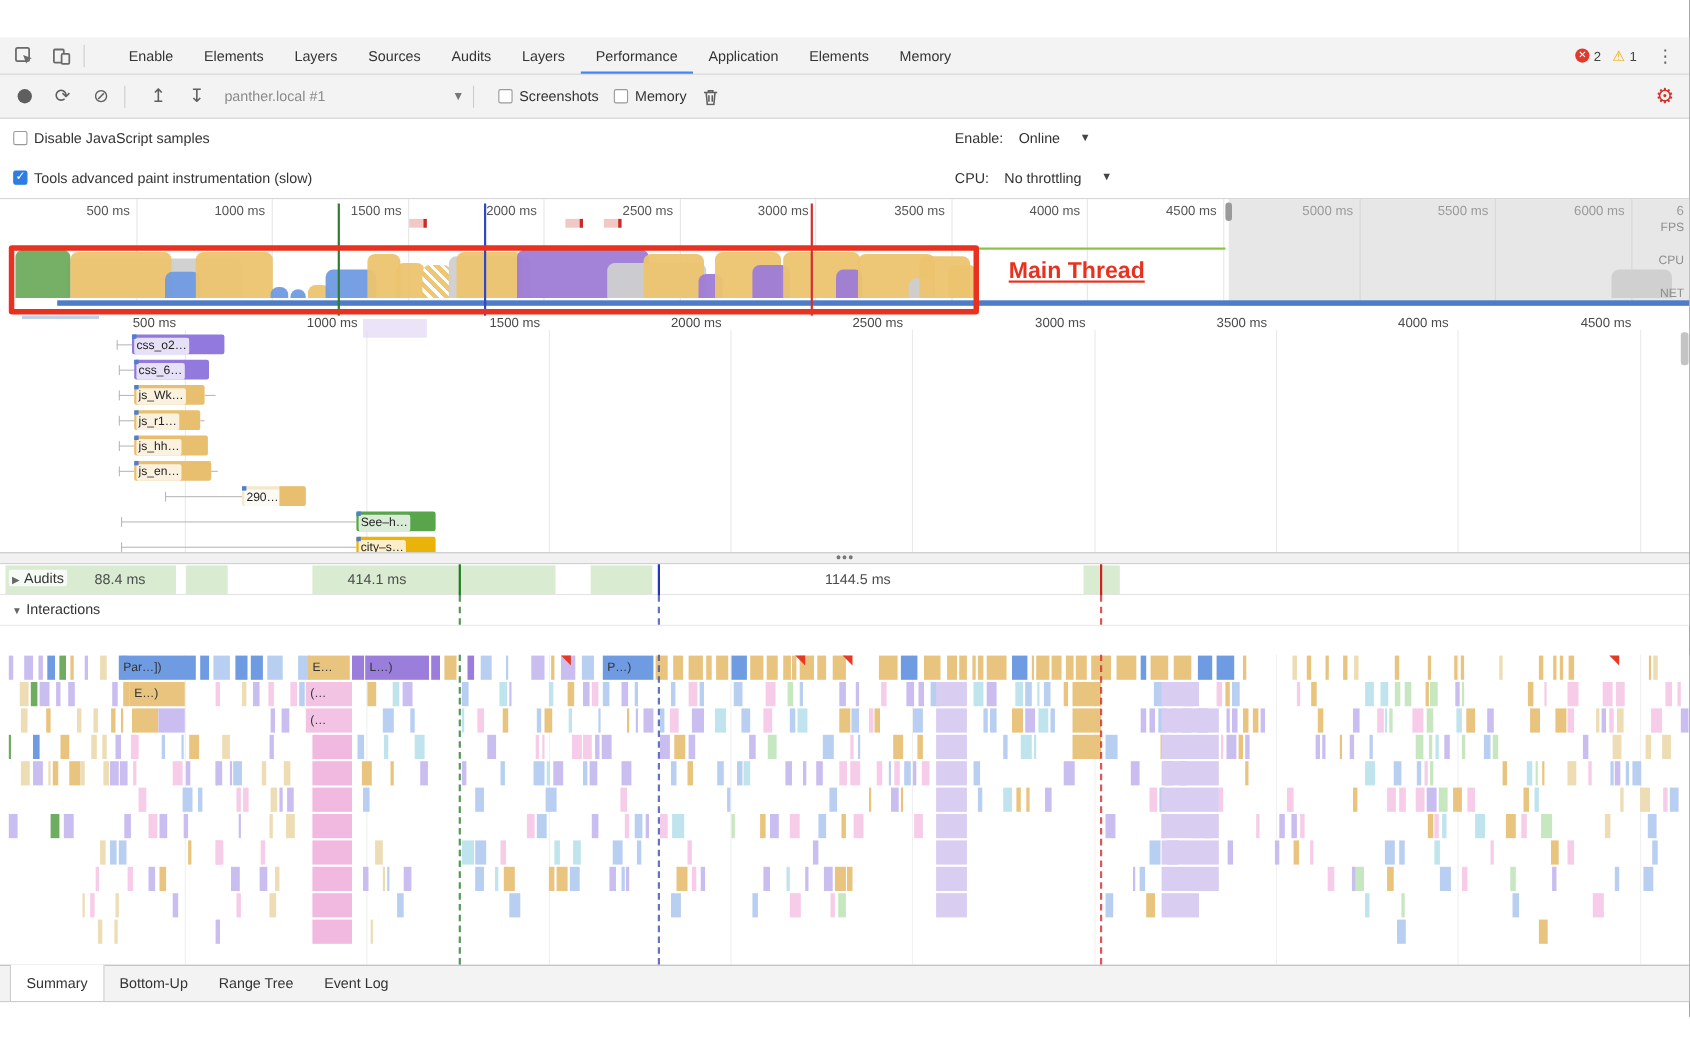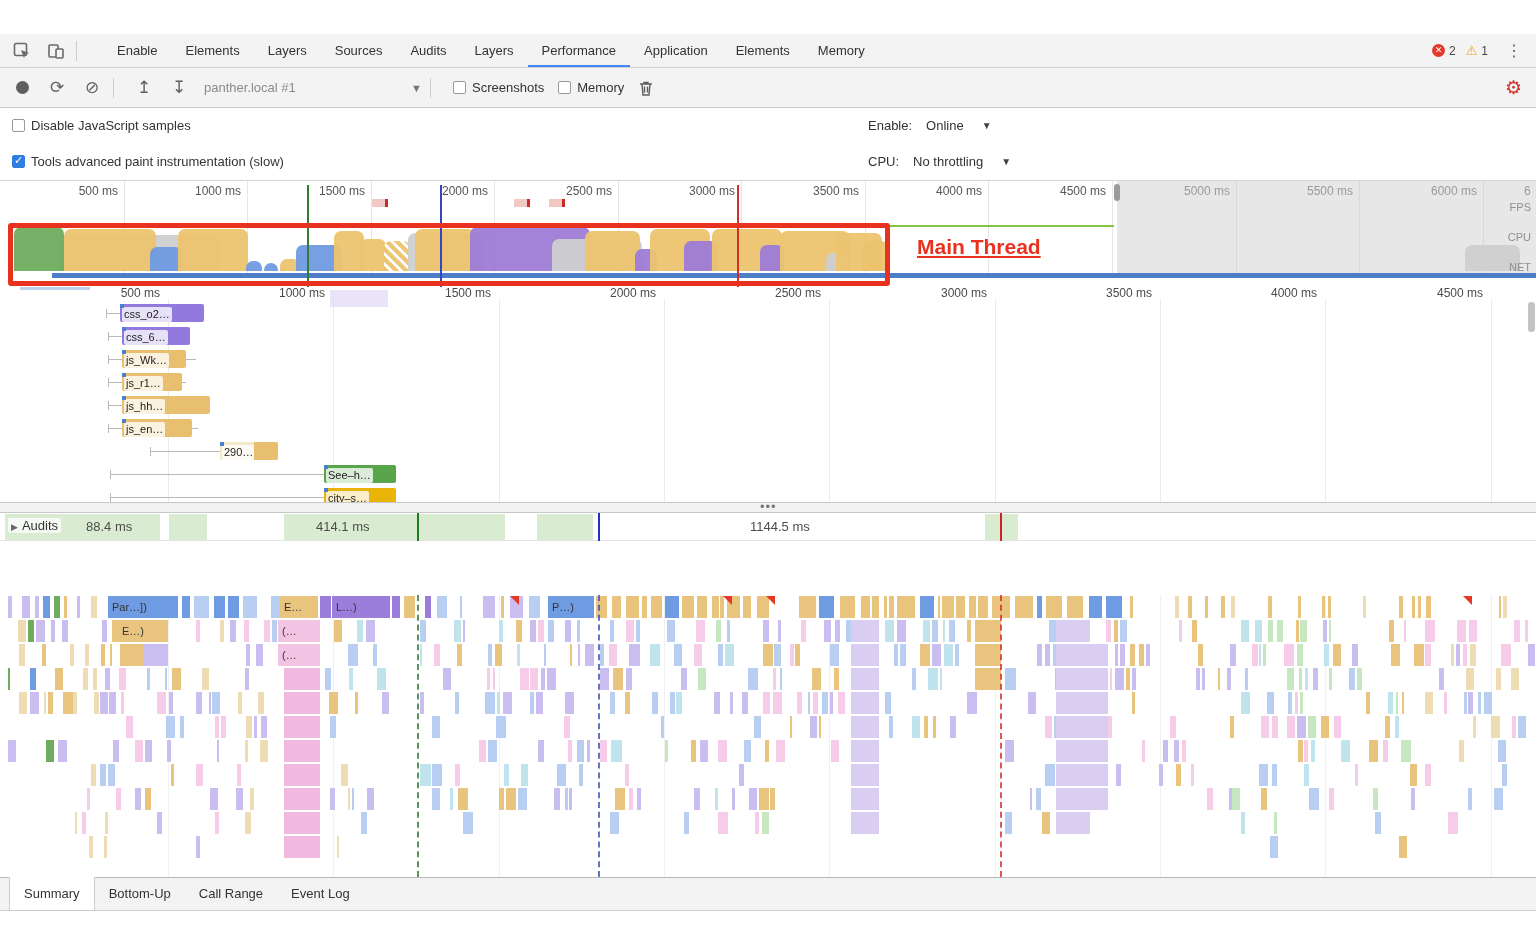--- a/index.html
+++ b/index.html
@@ -274,21 +274,21 @@
         <div style="position: absolute; left: 108px; top: 81px; width: 14px; height: 1px; background: rgb(185, 185, 185);"></div>
         <div style="position: absolute; left: 108px; top: 77px; width: 1px; height: 9px; background: rgb(185, 185, 185);"></div>
         <div style="position: absolute; left: 186px; top: 81px; width: 10px; height: 1px; background: rgb(185, 185, 185);"></div>
         <div style="position: absolute; left: 122px; top: 72px; width: 64px; height: 18px; background: rgb(232, 191, 110); border-radius: 2px;"><div style="position: absolute; left: 0px; top: 0px; width: 4px; height: 4px; background: rgb(76, 127, 208);"></div><span class="chip">js_Wk…</span></div>
         <div style="position: absolute; left: 108px; top: 104px; width: 14px; height: 1px; background: rgb(185, 185, 185);"></div>
         <div style="position: absolute; left: 108px; top: 100px; width: 1px; height: 9px; background: rgb(185, 185, 185);"></div>
         <div style="position: absolute; left: 182px; top: 104px; width: 4px; height: 1px; background: rgb(185, 185, 185);"></div>
         <div style="position: absolute; left: 122px; top: 95px; width: 60px; height: 18px; background: rgb(232, 191, 110); border-radius: 2px;"><div style="position: absolute; left: 0px; top: 0px; width: 4px; height: 4px; background: rgb(76, 127, 208);"></div><span class="chip">js_r1…</span></div>
         <div style="position: absolute; left: 108px; top: 127px; width: 14px; height: 1px; background: rgb(185, 185, 185);"></div>
         <div style="position: absolute; left: 108px; top: 123px; width: 1px; height: 9px; background: rgb(185, 185, 185);"></div>
-        <div style="position: absolute; left: 122px; top: 118px; width: 88px; height: 18px; background: rgb(232, 191, 110); border-radius: 2px;"><div style="position: absolute; left: 0px; top: 0px; width: 4px; height: 4px; background: rgb(76, 127, 208);"></div><span class="chip">js_hh…</span></div>
+        <div style="position: absolute; left: 122px; top: 118px; width: 67px; height: 18px; background: rgb(232, 191, 110); border-radius: 2px;"><div style="position: absolute; left: 0px; top: 0px; width: 4px; height: 4px; background: rgb(76, 127, 208);"></div><span class="chip">js_hh…</span></div>
         <div style="position: absolute; left: 108px; top: 150px; width: 14px; height: 1px; background: rgb(185, 185, 185);"></div>
         <div style="position: absolute; left: 108px; top: 146px; width: 1px; height: 9px; background: rgb(185, 185, 185);"></div>
         <div style="position: absolute; left: 192px; top: 150px; width: 6px; height: 1px; background: rgb(185, 185, 185);"></div>
         <div style="position: absolute; left: 122px; top: 141px; width: 70px; height: 18px; background: rgb(232, 191, 110); border-radius: 2px;"><div style="position: absolute; left: 0px; top: 0px; width: 4px; height: 4px; background: rgb(76, 127, 208);"></div><span class="chip">js_en…</span></div>
         <div style="position: absolute; left: 150px; top: 173px; width: 70px; height: 1px; background: rgb(185, 185, 185);"></div>
         <div style="position: absolute; left: 150px; top: 169px; width: 1px; height: 9px; background: rgb(185, 185, 185);"></div>
         <div style="position: absolute; left: 220px; top: 164px; width: 58px; height: 18px; background: rgb(244, 232, 203); border-radius: 2px;"><div style="position: absolute; left: 34px; top: 0px; width: 24px; height: 18px; background: rgb(232, 191, 110); border-radius: 0px 2px 2px 0px;"></div><div style="position: absolute; left: 0px; top: 0px; width: 4px; height: 4px; background: rgb(76, 127, 208);"></div><span class="chip">290…</span></div>
         <div style="position: absolute; left: 110px; top: 196px; width: 214px; height: 1px; background: rgb(185, 185, 185);"></div>
         <div style="position: absolute; left: 110px; top: 192px; width: 1px; height: 9px; background: rgb(185, 185, 185);"></div>
         <div style="position: absolute; left: 324px; top: 187px; width: 72px; height: 18px; background: rgb(88, 165, 76); border-radius: 2px;"><div style="position: absolute; left: 0px; top: 0px; width: 4px; height: 4px; background: rgb(76, 127, 208);"></div><span class="chip">See–h…</span></div>
@@ -311,20 +311,26 @@
       <div style="position: absolute; left: 537px; top: 1px; width: 56px; height: 26px; background: rgb(217, 236, 210);"></div>
       <div style="position: absolute; left: 985px; top: 1px; width: 33px; height: 26px; background: rgb(217, 236, 210);"></div>
       <div style="position: absolute; left: 86px; top: 6px; font-size: 13px; color: rgb(76, 76, 76); z-index: 4;">88.4 ms</div>
       <div style="position: absolute; left: 316px; top: 6px; font-size: 13px; color: rgb(76, 76, 76); z-index: 4;">414.1 ms</div>
       <div style="position: absolute; left: 750px; top: 6px; font-size: 13px; color: rgb(76, 76, 76); z-index: 4;">1144.5 ms</div>
       <div style="position: absolute; left: 417px; top: 0px; width: 2px; height: 28px; background: rgb(30, 122, 30); z-index: 6;"></div>
       <div style="position: absolute; left: 598px; top: 0px; width: 2px; height: 28px; background: rgb(36, 51, 192); z-index: 6;"></div>
       <div style="position: absolute; left: 1000px; top: 0px; width: 2px; height: 28px; background: rgb(204, 34, 34); z-index: 6;"></div>
     </div>
 
+  <div class="lanerow" id="interrow" style="top:541px;height:28px;border-bottom:1px solid #e9e9e9;">
+    <div class="lanehead"><span class="disc">▼</span><span>Interactions</span></div>
+  <div style="position: absolute; left: 417px; top: 0px; width: 0px; height: 100%; border-left: 2px dashed rgb(46, 125, 50); opacity: 0.8;"></div>
+      <div style="position: absolute; left: 598px; top: 0px; width: 0px; height: 100%; border-left: 2px dashed rgb(63, 81, 181); opacity: 0.8;"></div>
+      <div style="position: absolute; left: 1000px; top: 0px; width: 0px; height: 100%; border-left: 2px dashed rgb(211, 47, 47); opacity: 0.8;"></div>
+    </div>
 
 
   <div id="mainflame">
       <div style="position: absolute; left: 168px; top: 0px; width: 1px; height: 282px; background: rgb(240, 240, 240);"></div>
       <div style="position: absolute; left: 333px; top: 0px; width: 1px; height: 282px; background: rgb(240, 240, 240);"></div>
       <div style="position: absolute; left: 499px; top: 0px; width: 1px; height: 282px; background: rgb(240, 240, 240);"></div>
       <div style="position: absolute; left: 664px; top: 0px; width: 1px; height: 282px; background: rgb(240, 240, 240);"></div>
       <div style="position: absolute; left: 829px; top: 0px; width: 1px; height: 282px; background: rgb(240, 240, 240);"></div>
       <div style="position: absolute; left: 995px; top: 0px; width: 1px; height: 282px; background: rgb(240, 240, 240);"></div>
       <div style="position: absolute; left: 1160px; top: 0px; width: 1px; height: 282px; background: rgb(240, 240, 240);"></div>
@@ -896,18 +902,18 @@
       <div style="position: absolute; left: 766px; top: 1px; width: 0px; height: 0px; border-left: 9px solid transparent; border-top: 9px solid rgb(229, 57, 37); z-index: 5;"></div>
       <div style="position: absolute; left: 1463px; top: 1px; width: 0px; height: 0px; border-left: 9px solid transparent; border-top: 9px solid rgb(229, 57, 37); z-index: 5;"></div>
       <div style="position: absolute; left: 417px; top: 0px; width: 0px; height: 282px; border-left: 2px dashed rgb(46, 125, 50); opacity: 0.8; z-index: 6;"></div>
       <div style="position: absolute; left: 598px; top: 0px; width: 0px; height: 282px; border-left: 2px dashed rgb(63, 81, 181); opacity: 0.8; z-index: 6;"></div>
       <div style="position: absolute; left: 1000px; top: 0px; width: 0px; height: 282px; border-left: 2px dashed rgb(211, 47, 47); opacity: 0.8; z-index: 6;"></div>
     </div>
 
   <div id="btabs">
       <div class="btab active">Summary</div>
       <div class="btab">Bottom-Up</div>
-      <div class="btab">Call Range</div>
+      <div class="btab">Range Tree</div>
       <div class="btab">Event Log</div>
     </div>
 
 
 </div>
 
 </body></html>

